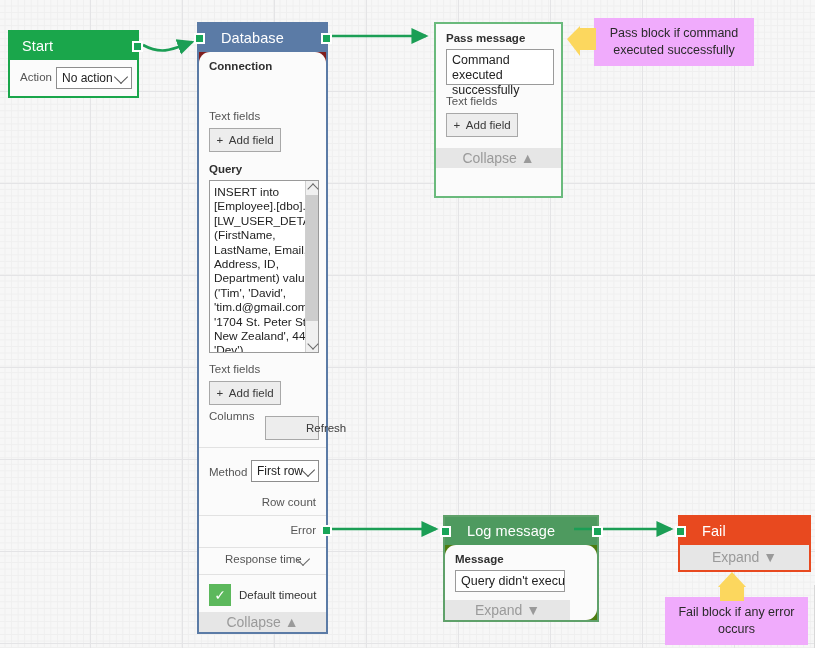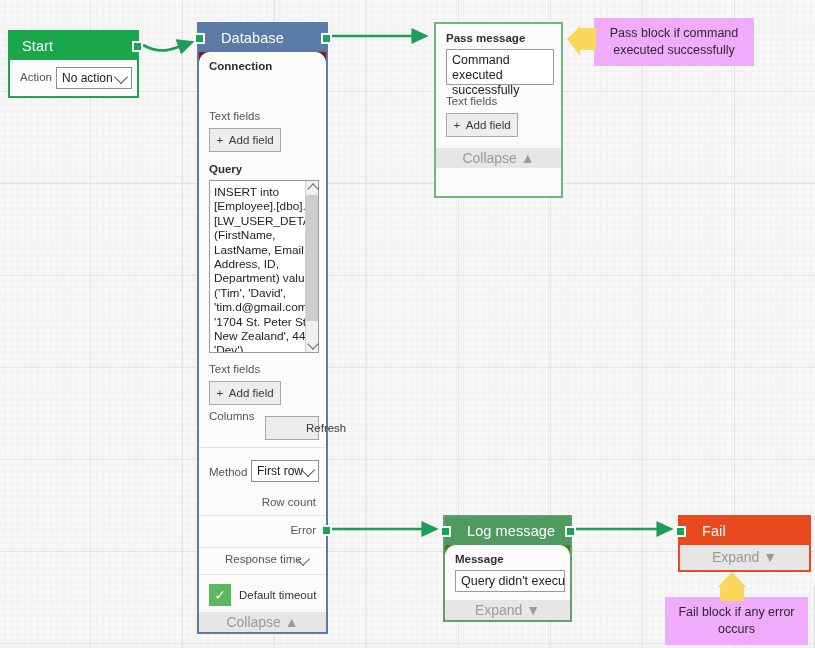--- a/index.html
+++ b/index.html
@@ -63,21 +63,21 @@
   
   #start{left:8px;top:30px;width:131px;height:68px;border:2px solid #1aa64b;background:#fbfbfb;}
   #start .node-hdr{background:#1aa64b;padding-left:12px;height:28px;line-height:28px;}
   
   #db{left:197px;top:22px;width:131px;height:612px;border:2px solid #5b7ba6;background:#7f1d1d;}
   #db .node-hdr{background:#5b7ba6;height:28px;line-height:28px;}
   
   #pass{left:434px;top:22px;width:129px;height:176px;border:2px solid #6aba7c;background:#fbfbfb;}
   #pass .node-hdr{background:#6aba7c;height:28px;line-height:28px;}
   
-  #log{left:443px;top:515px;width:129px;height:107px;border:2px solid #5fa16a;background:#4d7c0f;}
+  #log{left:443px;top:515px;width:156px;height:107px;border:2px solid #5fa16a;background:#4d7c0f;}
   #log .node-hdr{background:#4e9a5f;height:28px;line-height:28px;}
   
   #fail{left:678px;top:515px;width:133px;height:57px;border:2px solid #e8491f;background:#fbfbfb;}
   #fail .node-hdr{background:#e8491f;height:28px;line-height:28px;}
   .ta-wrap{position:relative;}
   .ta{
     background:#fff;border:1px solid #9a9a9a;box-sizing:border-box;
     font-size:11.8px;line-height:14.4px;color:#222;padding:4px 4px;
     overflow:hidden;white-space:pre;
   }

